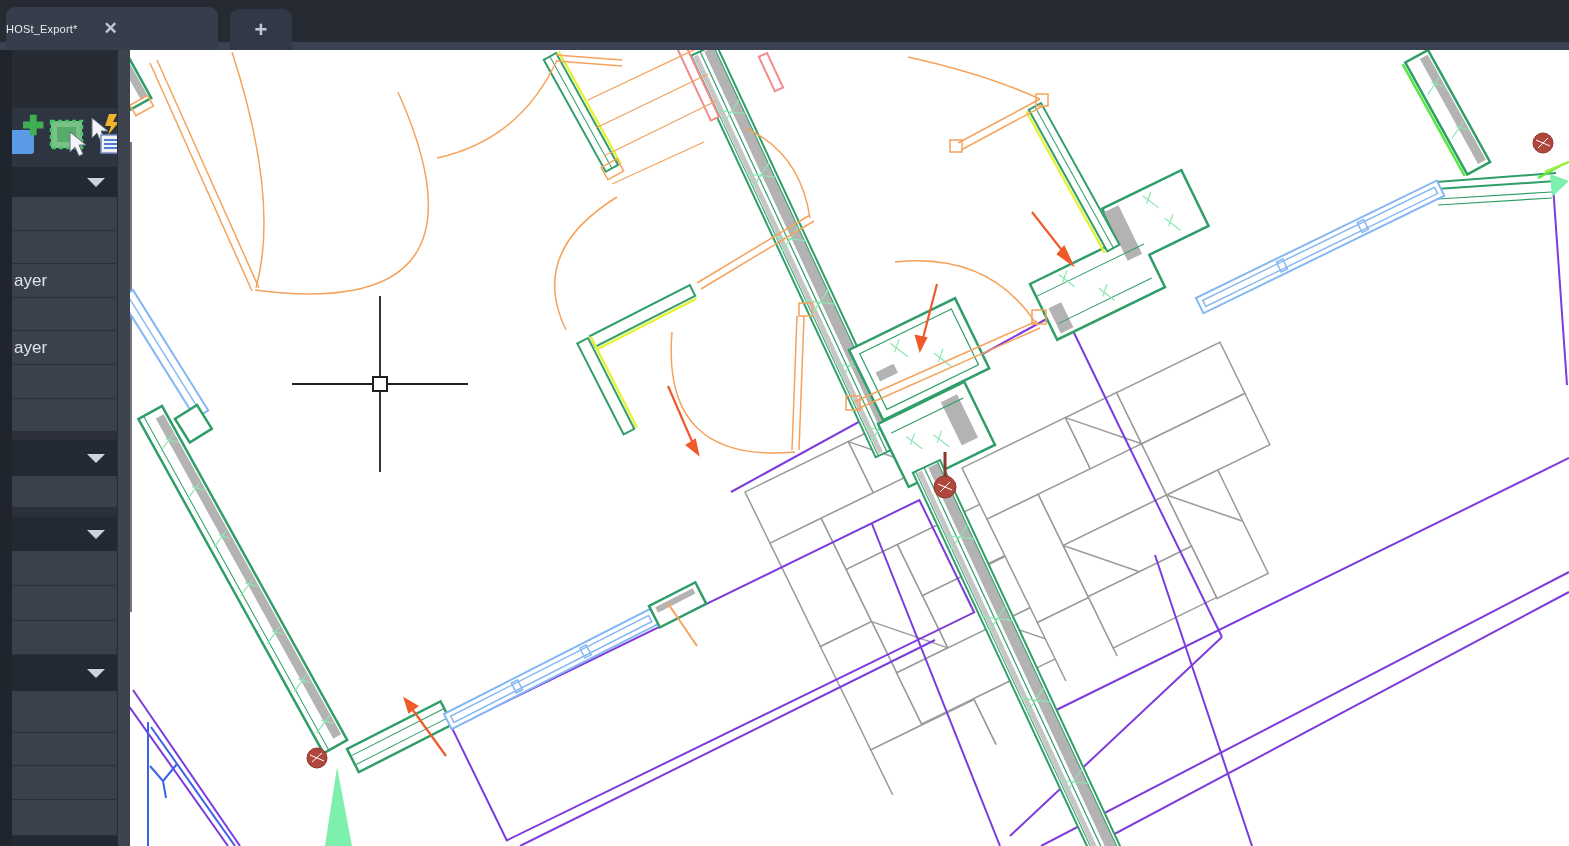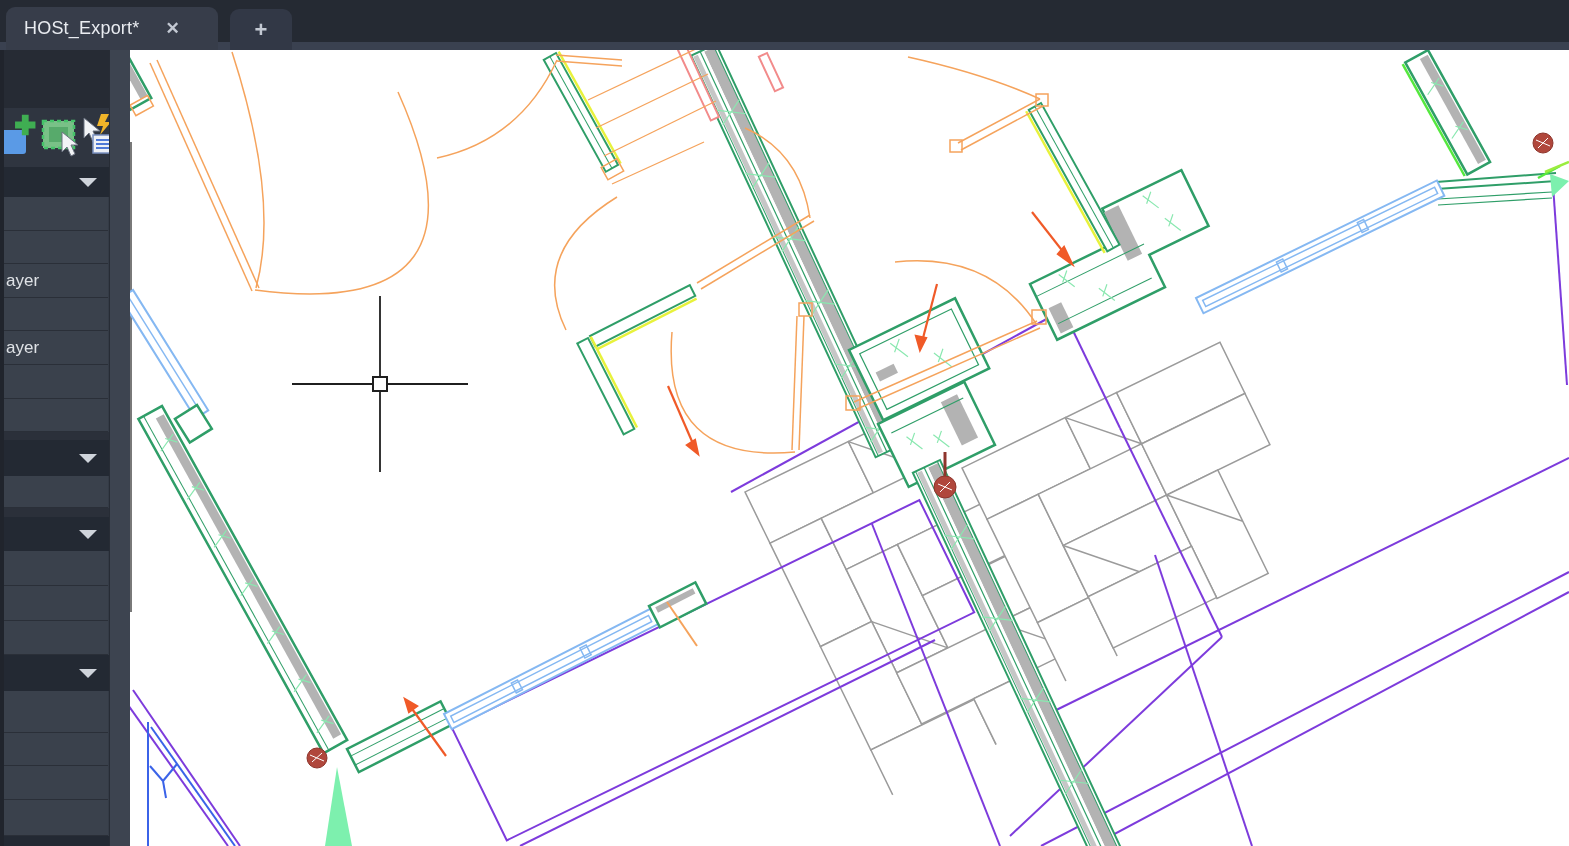--- a/index.html
+++ b/index.html
@@ -2,26 +2,26 @@
 <html><head>
 <meta charset="utf-8">
 <style>
   html,body{margin:0;padding:0;background:#20242c;font-family:"Liberation Sans",sans-serif;}
   #app{position:relative;width:1569px;height:846px;overflow:hidden;background:#20242c;}
 
   
   #tabbar{position:absolute;left:0;top:0;width:1569px;height:50px;background:#252a33;}
   #tabbar .bottom-band{position:absolute;left:0;top:42px;width:1569px;height:8px;background:#3a4150;}
   .file-tab{position:absolute;left:6px;top:7px;width:212px;height:43px;background:#373d4a;border-radius:9px 9px 0 0;display:flex;align-items:center;}
-  .file-tab .label{color:#e9ecf1;font-size:18px;padding-left:18px;letter-spacing:.2px;text-align:right;}
+  .file-tab .label{color:#e9ecf1;font-size:11px;letter-spacing:.2px;text-align:right;}
   .file-tab .close{color:#c3c9d3;font-size:17px;font-weight:bold;margin-left:26px;cursor:default;}
   .new-tab{position:absolute;left:230px;top:9px;width:62px;height:41px;background:#323846;border-radius:9px 9px 0 0;display:flex;align-items:center;justify-content:center;color:#c3c9d3;font-size:22px;font-weight:bold;}
 
   
-  #panel{position:absolute;left:4px;top:50px;width:110px;height:796px;background:#343b46;}
+  #panel{position:absolute;left:12px;top:50px;width:110px;height:796px;background:#343b46;}
   #panel .top-dark{position:absolute;left:0;top:0;width:130px;height:58px;background:#262b34;}
   #panel .toolbar{position:absolute;left:0;top:58px;width:130px;height:59px;background:#2f3540;}
   .sec-header{position:absolute;left:0;width:105px;background:#232933;}
   .sec-header .tri{position:absolute;left:75px;top:50%;margin-top:-4px;width:0;height:0;border-left:9px solid transparent;border-right:9px solid transparent;border-top:9px solid #cfd4db;}
   .cell{position:absolute;left:0;width:104px;background:#3a414c;border-bottom:1px solid #2a2f38;color:#dfe2e6;font-size:17px;line-height:33px;padding-left:2px;box-sizing:border-box;overflow:hidden;white-space:nowrap;}
   .spacer{position:absolute;left:0;width:105px;background:#2b303a;}
   #panel .right-strip{position:absolute;left:105px;top:0;width:22px;height:796px;background:#3d4450;border-left:1px solid #272c35;}
   #panel .edge{position:absolute;left:127px;top:0;width:3px;height:796px;background:#232830;}
 
   

